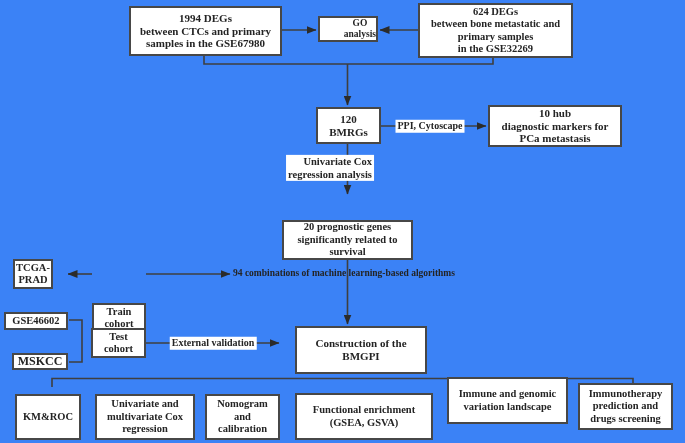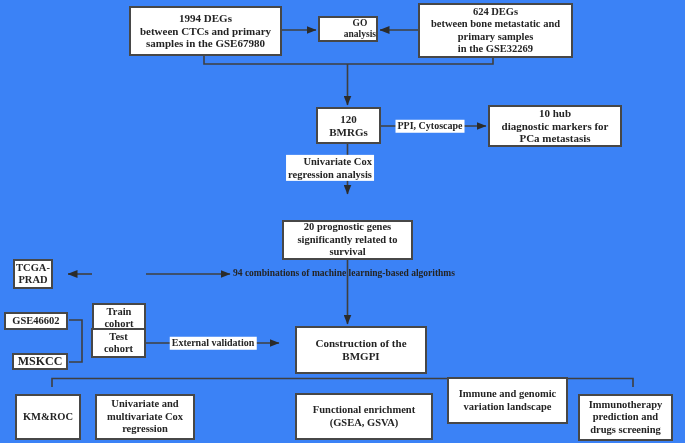--- a/index.html
+++ b/index.html
@@ -43,21 +43,21 @@
   #b-train       {left:92px; top:259px;width:54px; height:30px;font-size:10.5px;margin-top:44px;}
   #b-gse46602    {left:4px;  top:312px;width:64px; height:18px;font-size:10.5px;align-items:center;}
   #b-mskcc       {left:12px; top:353px;width:56px; height:17px;font-size:12px;}
   #b-test        {left:91px; top:328px;width:55px; height:30px;font-size:10.5px;}
   #b-bmgpi       {left:282px;top:326px;width:132px;height:48px;font-size:11px;margin-left:13px;}
   #b-km          {left:15px; top:394px;width:66px; height:46px;font-size:10.5px;}
   #b-unicox      {left:95px; top:394px;width:100px;height:46px;font-size:10.5px;}
   #b-nomogram    {left:205px;top:394px;width:75px; height:46px;font-size:10.5px;}
   #b-functional  {left:295px;top:393px;width:138px;height:47px;font-size:10.5px;}
   #b-immune      {left:447px;top:377px;width:121px;height:47px;font-size:10.5px;}
-  #b-immuno      {left:578px;top:394px;width:95px; height:47px;font-size:10.5px;}
+  #b-immuno      {left:578px;top:383px;width:95px; height:47px;font-size:10.5px;}
 
   
   #l-ppi        {left:430px;top:126px;transform:translate(-50%,-50%);font-size:10px;}
   #l-unicox     {left:330px;top:168px;transform:translate(-50%,-50%);font-size:10.5px;font-family:Liberation Serif, serif;}
   #l-mlcomb     {left:233px;top:274px;transform:translateY(-50%);font-size:9.5px;text-align:left;}
   #l-extval     {left:213px;top:343px;transform:translate(-50%,-50%);font-size:10px;}
 </style>
 </head>
 <body>
 
@@ -137,20 +137,25 @@
 BMGPI</span>
     </div>
   <div class="box" id="b-km">
       <span>KM&amp;ROC</span>
     </div>
   <div class="box" id="b-unicox">
       <span>Univariate and
 multivariate Cox
 regression</span>
     </div>
+  <div class="box" id="b-nomogram">
+      <span>Nomogram
+and
+calibration</span>
+    </div>
   <div class="box" id="b-functional">
       <span>Functional enrichment
 (GSEA, GSVA)</span>
     </div>
   <div class="box" id="b-immune">
       <span>Immune and genomic
 variation landscape</span>
     </div>
   <div class="box" id="b-immuno">
       <span>Immunotherapy

